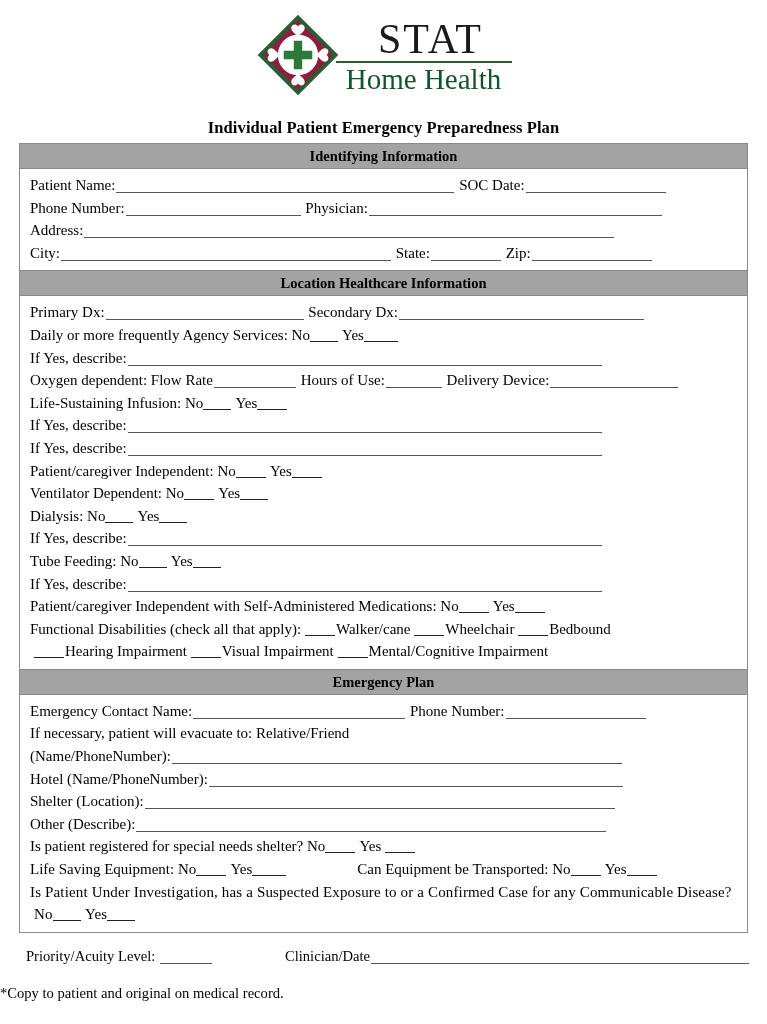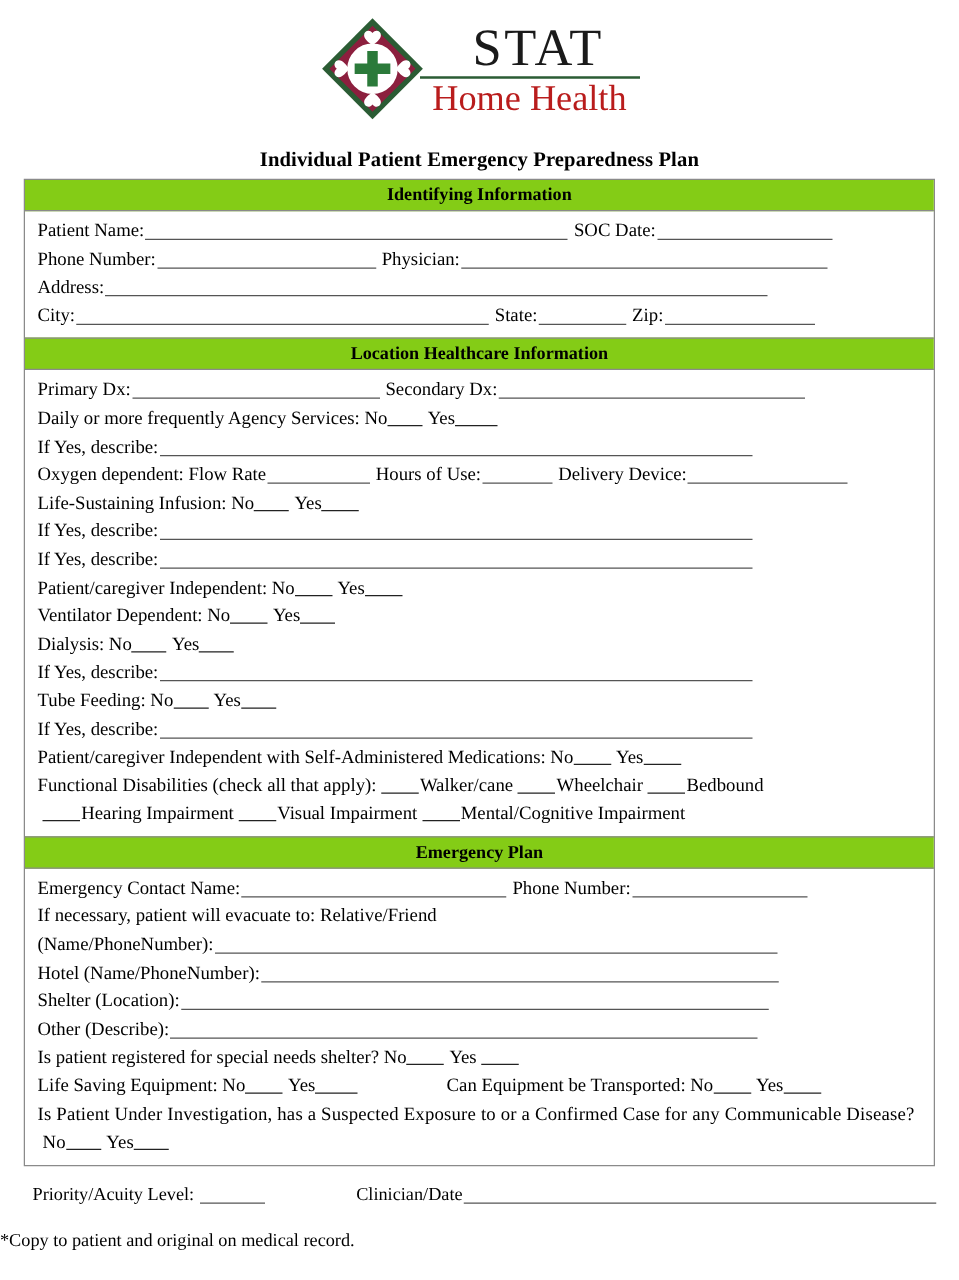--- a/index.html
+++ b/index.html
@@ -57,21 +57,21 @@
   .logo-rule {
     height: 2px;
     background: #2b5c34;
     margin: 2px 0 1px 0;
     width: 176px;
   }
   .logo-sub {
     font-family: "Liberation Serif", "DejaVu Serif", serif;
     font-size: 29px;
     line-height: 30px;
-    color: #b91c1c;
+    color: #14532d;
     text-align: center;
     width: 176px;
   }
 
   
   .doc-title {
     position: absolute;
     left: 0;
     top: 118px;
     width: 767px;
@@ -85,21 +85,21 @@
   .form-table {
     position: absolute;
     left: 19px;
     top: 143px;
     width: 729px;
     border: 1px solid #8a8a8a;
     box-sizing: border-box;
     background: #ffffff;
   }
   .section-head {
-    background: #84cc16;
+    background: #a3a3a3;
     border-bottom: 1px solid #8a8a8a;
     border-top: 1px solid #8a8a8a;
     text-align: center;
     font-weight: bold;
     font-size: 14.5px;
     padding: 4px 0 4px 0;
     line-height: 16px;
   }
   .section-head.first { border-top: none; }
   .section-body {

